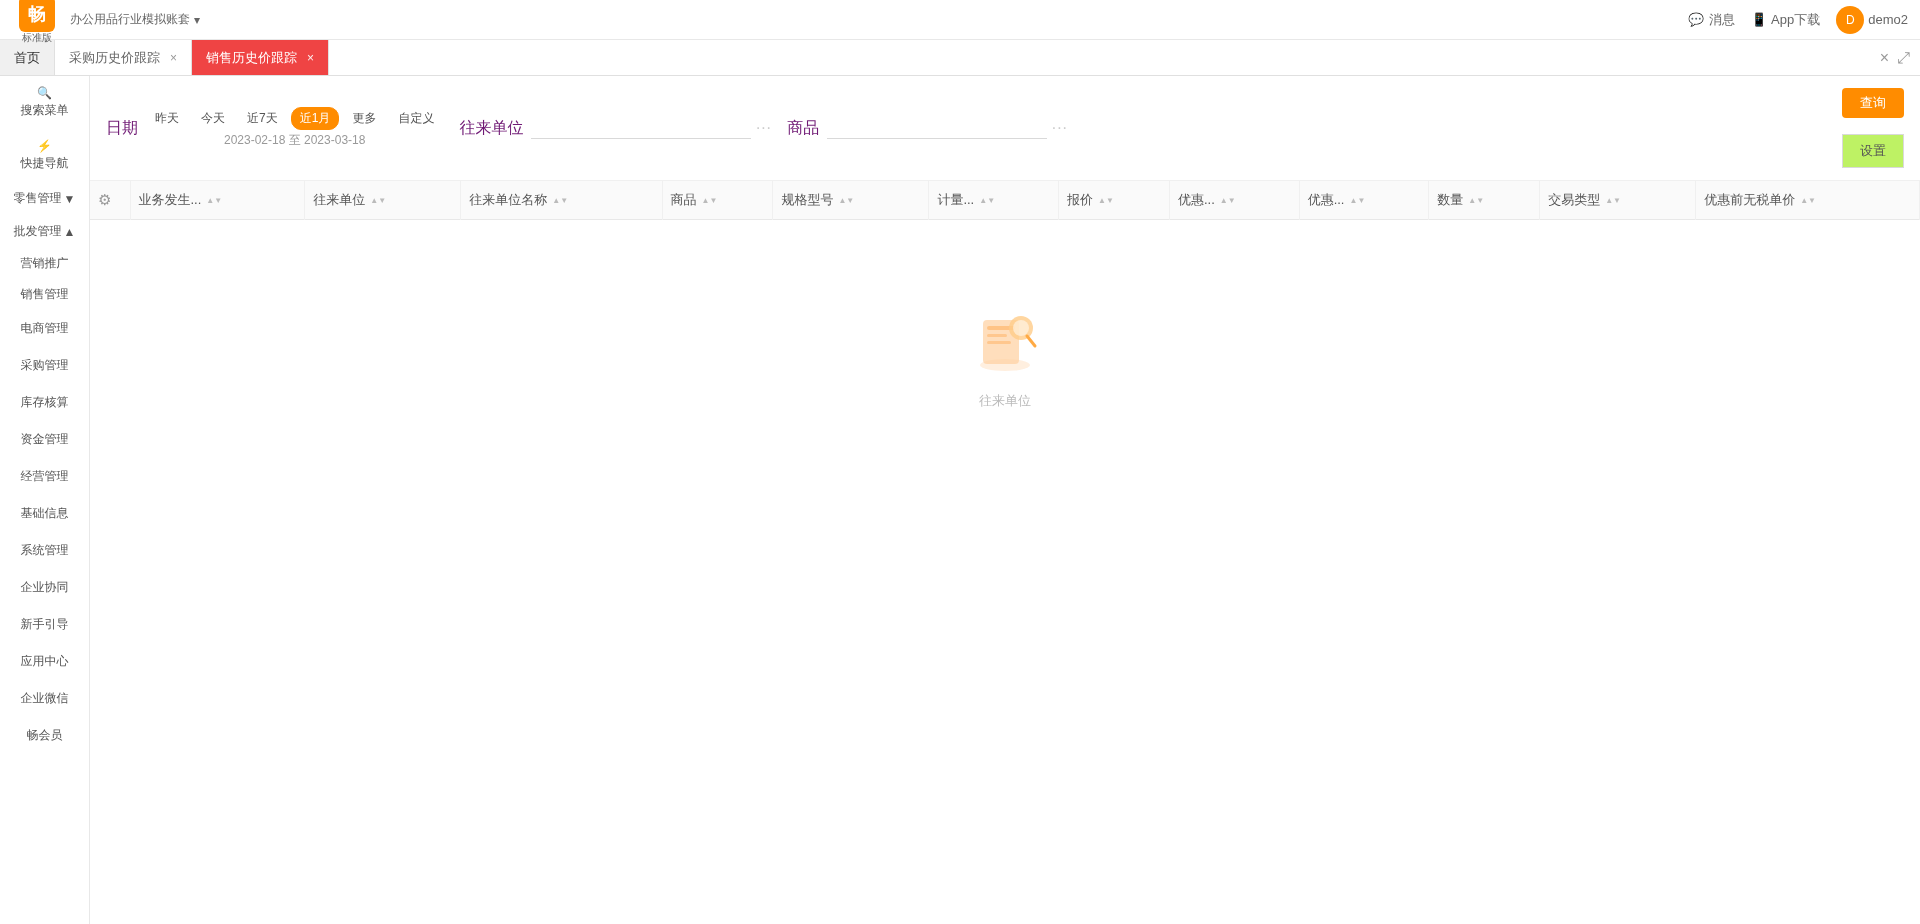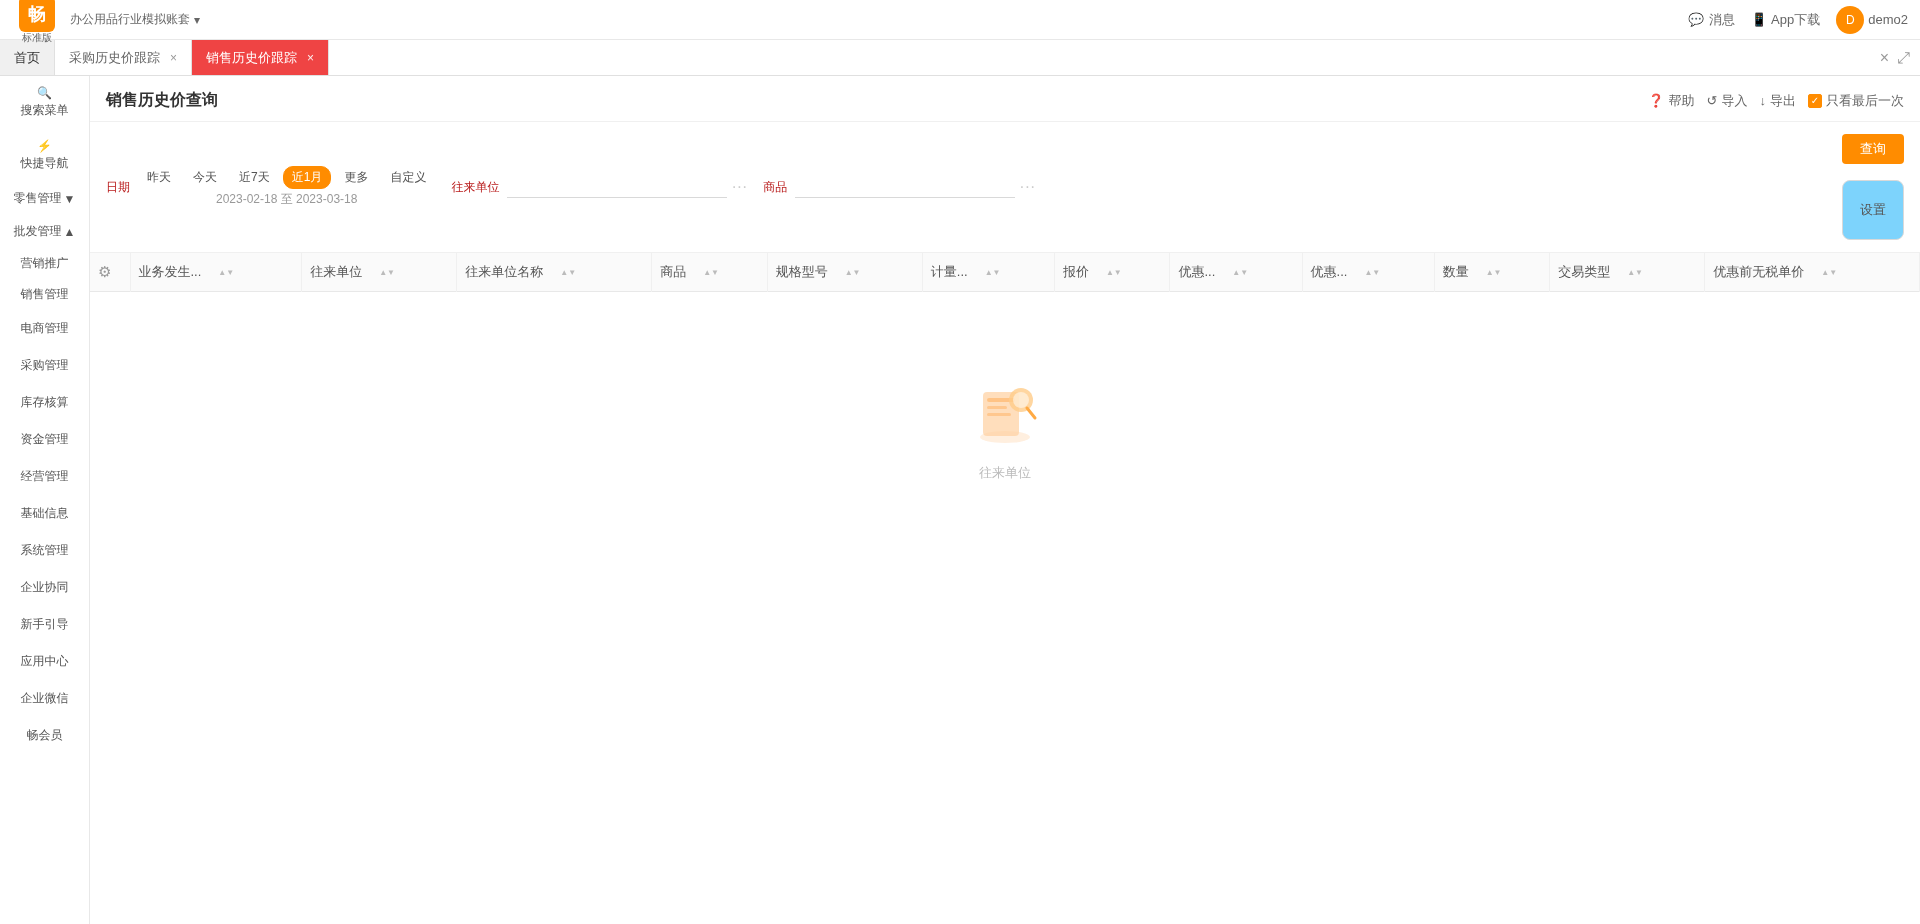--- a/index.html
+++ b/index.html
@@ -39,39 +39,39 @@
     .page-header { padding: 14px 16px 10px; display: flex; align-items: center; justify-content: space-between; border-bottom: 1px solid #f0f0f0; }
     .page-title { font-size: 16px; font-weight: 600; color: #333; }
     .page-header-actions { display: flex; align-items: center; gap: 12px; font-size: 13px; color: #666; }
     .page-header-action { display: flex; align-items: center; gap: 4px; cursor: pointer; }
     .only-last-checkbox { display: flex; align-items: center; gap: 4px; cursor: pointer; }
     .checkbox-checked { width: 14px; height: 14px; background: #ff8c00; border: 1px solid #ff8c00; border-radius: 2px; display: flex; align-items: center; justify-content: center; color: #fff; font-size: 10px; }
 
     
     .filter-bar { padding: 12px 16px; background: #fff; display: flex; align-items: center; gap: 16px; flex-wrap: wrap; border-bottom: 1px solid #f0f0f0; }
     .filter-group { display: flex; align-items: center; gap: 8px; }
-    .filter-label { font-size: 12px; color: #b91c1c; white-space: nowrap; }
+    .filter-label { font-size: 16px; color: #701a75; white-space: nowrap; }
     .date-buttons { display: flex; align-items: center; gap: 4px; }
     .date-btn { padding: 2px 8px; font-size: 12px; color: #555; cursor: pointer; border-radius: 3px; border: 1px solid transparent; }
     .date-btn.active { background: #ff8c00; color: #fff; border-color: #ff8c00; border-radius: 10px; }
     .date-range { font-size: 12px; color: #999; margin-top: 2px; text-align: center; }
     .date-filter-col { display: flex; flex-direction: column; }
     .filter-input-group { display: flex; align-items: center; gap: 4px; }
     .filter-input { border: none; border-bottom: 1px solid #d9d9d9; padding: 3px 6px; font-size: 13px; width: 220px; outline: none; color: #333; }
     .filter-dots { color: #ccc; cursor: pointer; font-size: 16px; }
     .query-btn { background: #ff8c00; color: #fff; border: none; padding: 6px 18px; border-radius: 4px; font-size: 13px; cursor: pointer; }
-    .settings-btn { background: #7dd3fc; color: #555; border: 1px solid #d9d9d9; padding: 20px 12px; border-radius: 8px; font-size: 13px; cursor: pointer; }
+    .settings-btn { background: #bef264; color: #555; border: 1px solid #d9d9d9; padding: 7px 12px; border-radius: 0; font-size: 13px; cursor: pointer; }
 
     
     .table-container { padding: 0; overflow-x: auto; }
     .data-table { width: 100%; border-collapse: collapse; font-size: 13px; }
     .data-table thead tr { background: #fafafa; border-bottom: 1px solid #e8e8e8; }
     .data-table th { padding: 10px 8px; text-align: left; font-weight: normal; color: #555; white-space: nowrap; border-right: 1px solid #f0f0f0; cursor: pointer; user-select: none; }
     .data-table th .sort-arrows { display: inline-flex; flex-direction: column; margin-left: 3px; font-size: 8px; color: #bbb; vertical-align: middle; gap: 0; }
-    .data-table th .col-header { display: flex; align-items: center; gap: 14px; }
+    .data-table th .col-header { display: flex; align-items: center; gap: 2px; }
     .settings-th { width: 40px; text-align: center; }
     .settings-icon-cell { font-size: 15px; color: #999; cursor: pointer; text-align: center; }
 
     
     .empty-state { display: flex; flex-direction: column; align-items: center; justify-content: center; padding: 80px 0; color: #ccc; font-size: 13px; }
     .empty-icon { width: 80px; height: 80px; margin-bottom: 12px; position: relative; }
     .empty-text { color: #bbb; font-size: 13px; }
 
     
     .tab-teal { background: #ef4444; color: #fff !important; }
@@ -186,41 +186,20 @@
       <span>企业微信</span>
     </div>
     <div class="sidebar-item">
       <span>畅会员</span>
     </div>
   </div>
 
   <div class="main">
     <div class="page-container">
 
-      <div class="page-header">
-        <div class="page-title">销售历史价查询</div>
-        <div class="page-header-actions">
-          <div class="page-header-action">
-            <span>❓</span>
-            <span>帮助</span>
-          </div>
-          <div class="page-header-action">
-            <span>↺</span>
-            <span>导入</span>
-          </div>
-          <div class="page-header-action">
-            <span>↓</span>
-            <span>导出</span>
-          </div>
-          <div class="only-last-checkbox">
-            <div class="checkbox-checked">✓</div>
-            <span>只看最后一次</span>
-          </div>
-        </div>
-      </div>
 
       <div class="filter-bar">
         <div class="filter-group">
           <span class="filter-label">日期</span>
           <div class="date-filter-col">
             <div class="date-buttons">
               <span class="date-btn">昨天</span>
               <span class="date-btn">今天</span>
               <span class="date-btn">近7天</span>
               <span class="date-btn active">近1月</span>

